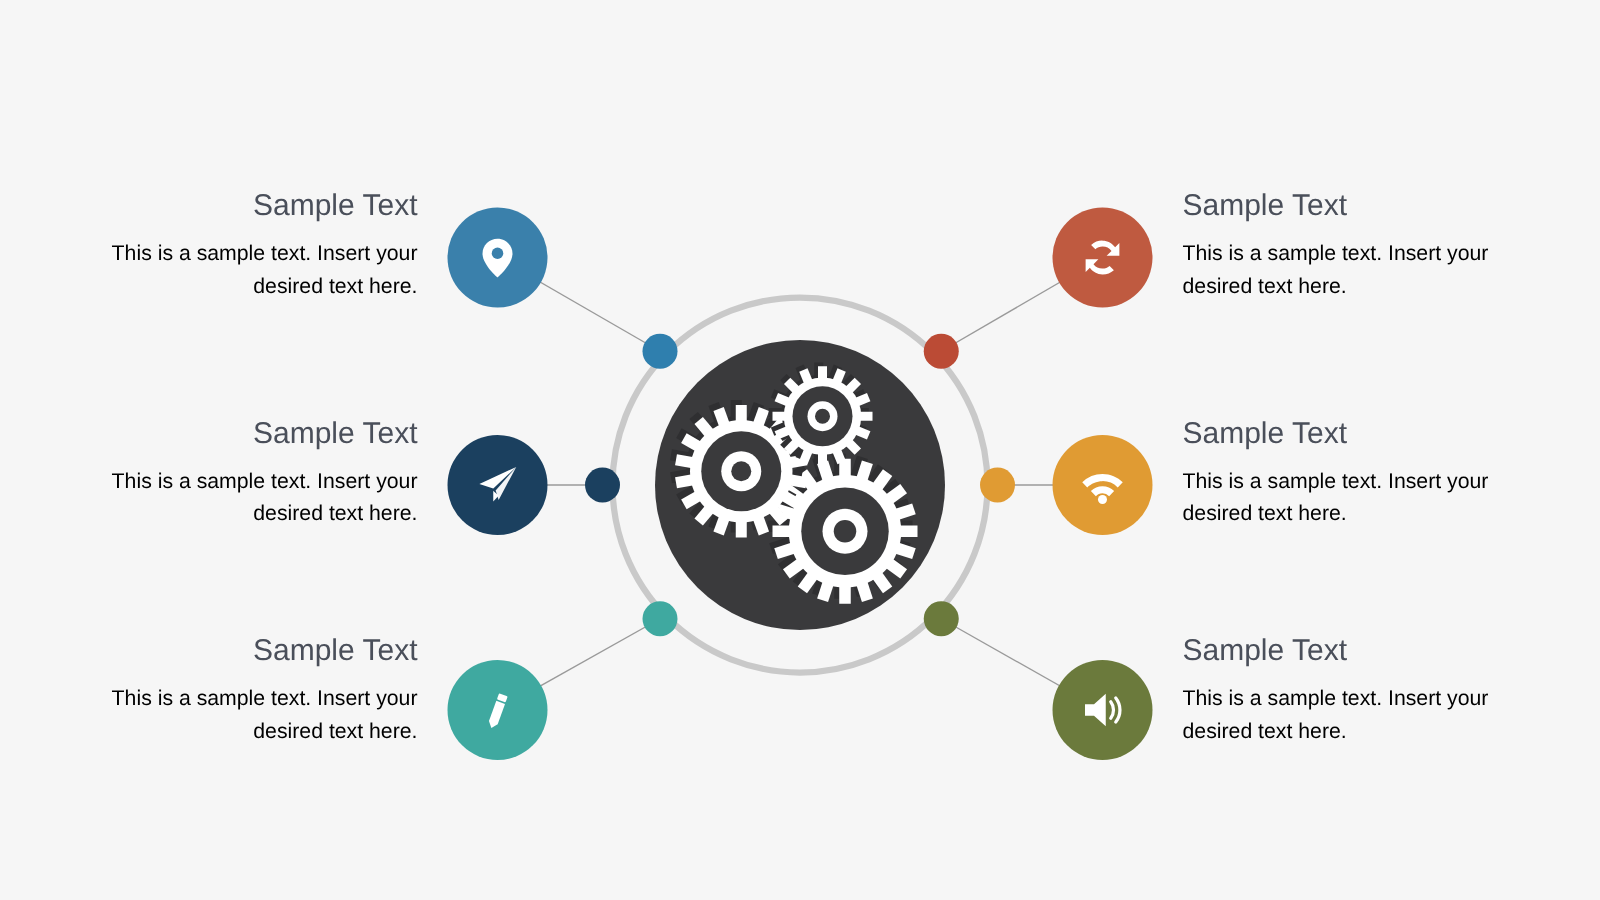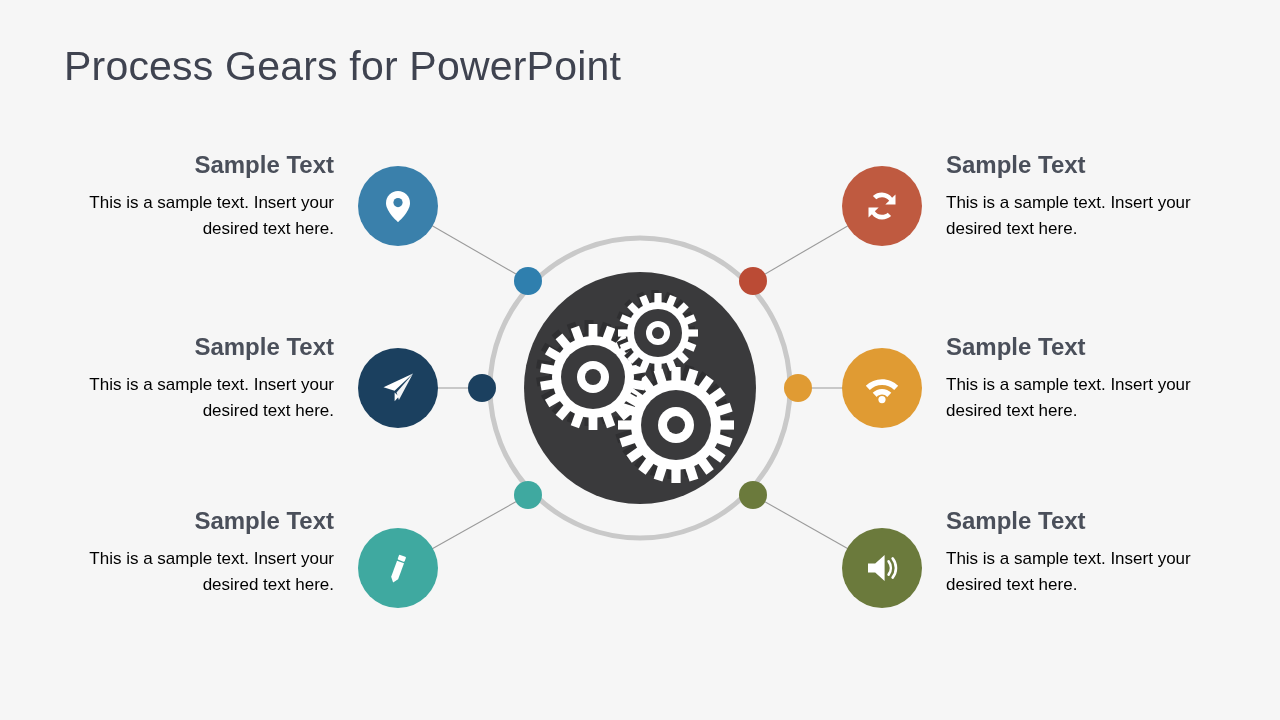--- a/index.html
+++ b/index.html
@@ -25,34 +25,33 @@
     position:absolute; width:80px; height:80px; border-radius:50%;
     display:flex; align-items:center; justify-content:center;
   }
   .icon-bubble svg { display:block; }
 
   
   .text-block { position:absolute; width:246px; }
   .text-block.left  { text-align:right; }
   .text-block.right { text-align:left; }
   .tb-title {
-    font-size:24px; font-weight:700; color:#4a4f5a;
+    font-size:24px; font-weight:400; color:#4a4f5a;
     line-height:1.1; margin-bottom:12px; white-space:nowrap;
   }
   .tb-body {
     font-size:17px; font-weight:400; color:#000000; line-height:1.48;
   }
   .text-block.left .tb-title { margin-right:0; }
 </style>
 </head>
 <body>
 
 <div id="slide">
 
-  <div id="slide-title">Process Gears for PowerPoint</div>
 
   <svg id="diagram-svg" viewBox="0 0 1280 720" xmlns="http://www.w3.org/2000/svg">
 
     <g stroke="#9a9a9a" stroke-width="1.1" fill="none">
       <line x1="398" y1="206" x2="528" y2="281"></line>
       <line x1="882" y1="206" x2="753" y2="281"></line>
       <line x1="398" y1="388" x2="482" y2="388"></line>
       <line x1="882" y1="388" x2="798" y2="388"></line>
       <line x1="398" y1="568" x2="528" y2="495"></line>
       <line x1="882" y1="568" x2="753" y2="495"></line>

